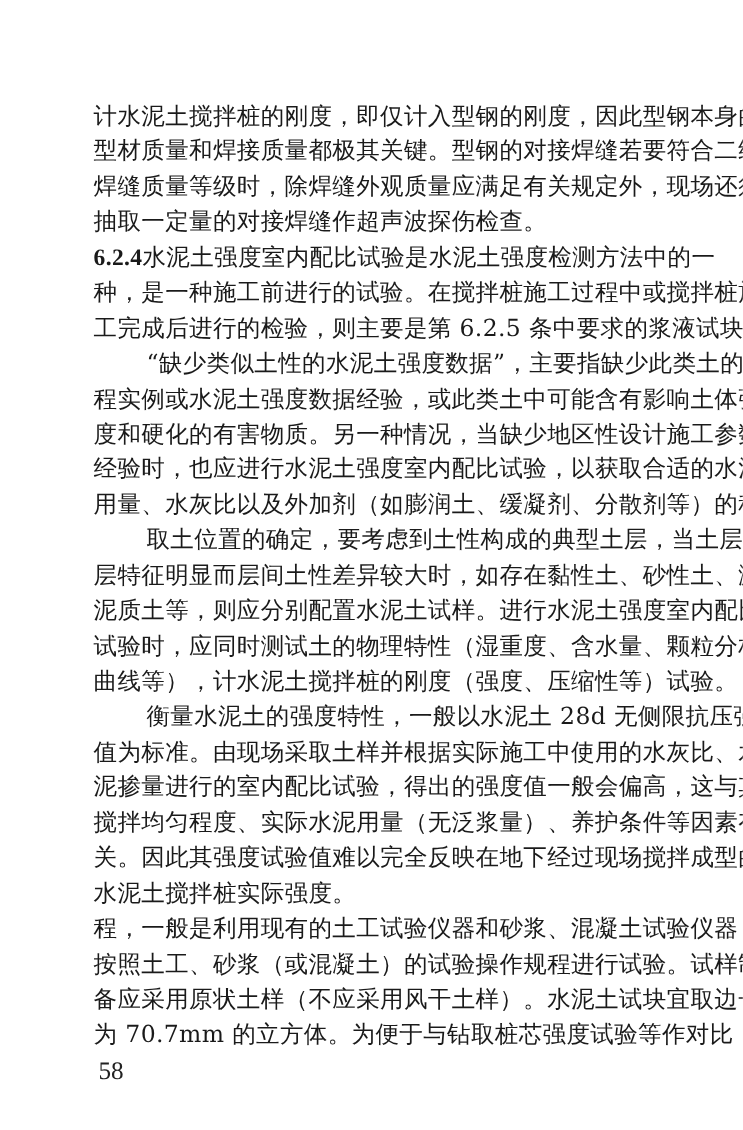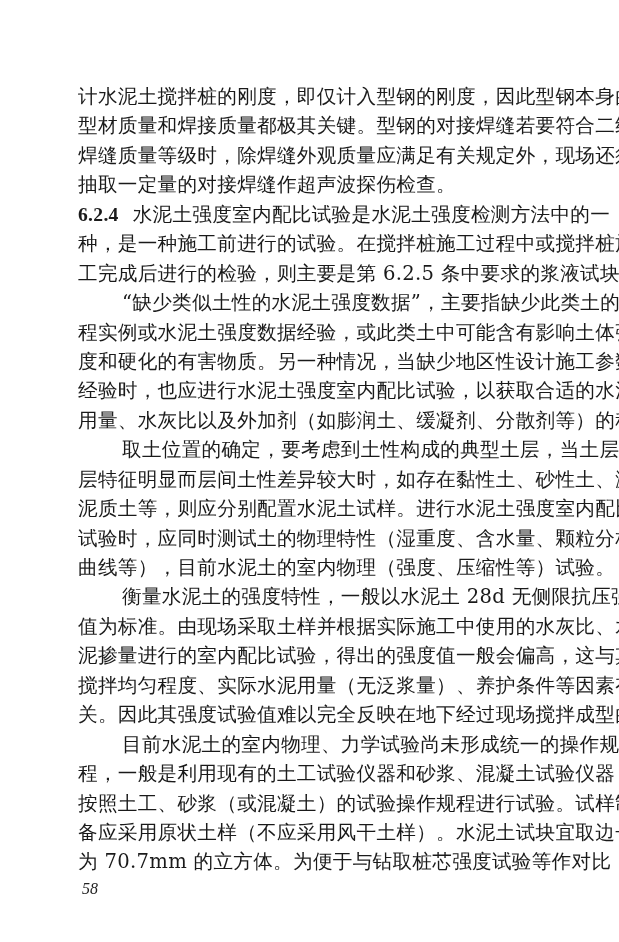--- a/index.html
+++ b/index.html
@@ -6,25 +6,25 @@
   body { width: 619px; height: 942px; position: relative; overflow: hidden; }
   .page {
     position: absolute; left: 78px; top: 82px; width: 499px;
     font-family: "DejaVu Serif", "Liberation Serif", serif;
     font-size: 19.6px; line-height: 29.45px; color: #1a1a1a;
     letter-spacing: 0.3px;
   }
   .line { display: block; white-space: nowrap; height: 29.45px; text-align: justify; text-align-last: justify; }
   .line.last { text-align-last: left; }
   .indent { padding-left: 44px; }
-  .secnum { font-family: "Liberation Serif", serif; font-weight: bold; margin-right: 14px; }
+  .secnum { font-family: "Liberation Serif", serif; font-weight: bold; margin-right: 0; }
   .pagenum {
     position: absolute; left: 82px; top: 880px;
-    font-family: "Liberation Serif", serif; font-style: italic;
-    font-size: 16px; color: #222;
+    font-family: "Liberation Serif", serif; 
+    font-size: 21px; color: #222;
   }
 </style>
 </head>
 <body>
 
 <div class="page">
   <span class="line">计水泥土搅拌桩的刚度，即仅计入型钢的刚度，因此型钢本身的</span>
   <span class="line">型材质量和焊接质量都极其关键。型钢的对接焊缝若要符合二级</span>
   <span class="line">焊缝质量等级时，除焊缝外观质量应满足有关规定外，现场还须</span>
   <span class="line last">抽取一定量的对接焊缝作超声波探伤检查。</span>
@@ -33,26 +33,26 @@
   <span class="line">工完成后进行的检验，则主要是第 6.2.5 条中要求的浆液试块强</span>
   <span class="line indent">“缺少类似土性的水泥土强度数据”，主要指缺少此类土的工</span>
   <span class="line">程实例或水泥土强度数据经验，或此类土中可能含有影响土体强</span>
   <span class="line">度和硬化的有害物质。另一种情况，当缺少地区性设计施工参数</span>
   <span class="line">经验时，也应进行水泥土强度室内配比试验，以获取合适的水泥</span>
   <span class="line">用量、水灰比以及外加剂（如膨润土、缓凝剂、分散剂等）的种</span>
   <span class="line indent">取土位置的确定，要考虑到土性构成的典型土层，当土层分</span>
   <span class="line">层特征明显而层间土性差异较大时，如存在黏性土、砂性土、淤</span>
   <span class="line">泥质土等，则应分别配置水泥土试样。进行水泥土强度室内配比</span>
   <span class="line">试验时，应同时测试土的物理特性（湿重度、含水量、颗粒分析</span>
-  <span class="line last">曲线等），目前水泥土的室内物理（强度、压缩性等）试验。</span>
+  <span class="line last">曲线等），计水泥土搅拌桩的刚度（强度、压缩性等）试验。</span>
   <span class="line indent">衡量水泥土的强度特性，一般以水泥土 28d 无侧限抗压强度</span>
   <span class="line">值为标准。由现场采取土样并根据实际施工中使用的水灰比、水</span>
   <span class="line">泥掺量进行的室内配比试验，得出的强度值一般会偏高，这与其</span>
   <span class="line">搅拌均匀程度、实际水泥用量（无泛浆量）、养护条件等因素有</span>
   <span class="line">关。因此其强度试验值难以完全反映在地下经过现场搅拌成型的</span>
-  <span class="line indent">目前水泥土的室内物理、力学试验尚未形成统一的操作规</span>
+  <span class="line last">水泥土搅拌桩实际强度。</span>
   <span class="line">程，一般是利用现有的土工试验仪器和砂浆、混凝土试验仪器，</span>
   <span class="line">按照土工、砂浆（或混凝土）的试验操作规程进行试验。试样制</span>
   <span class="line">备应采用原状土样（不应采用风干土样）。水泥土试块宜取边长</span>
   <span class="line">为 70.7mm 的立方体。为便于与钻取桩芯强度试验等作对比，</span>
 </div>
 
 <div class="pagenum">58</div>
 
 </body></html>

